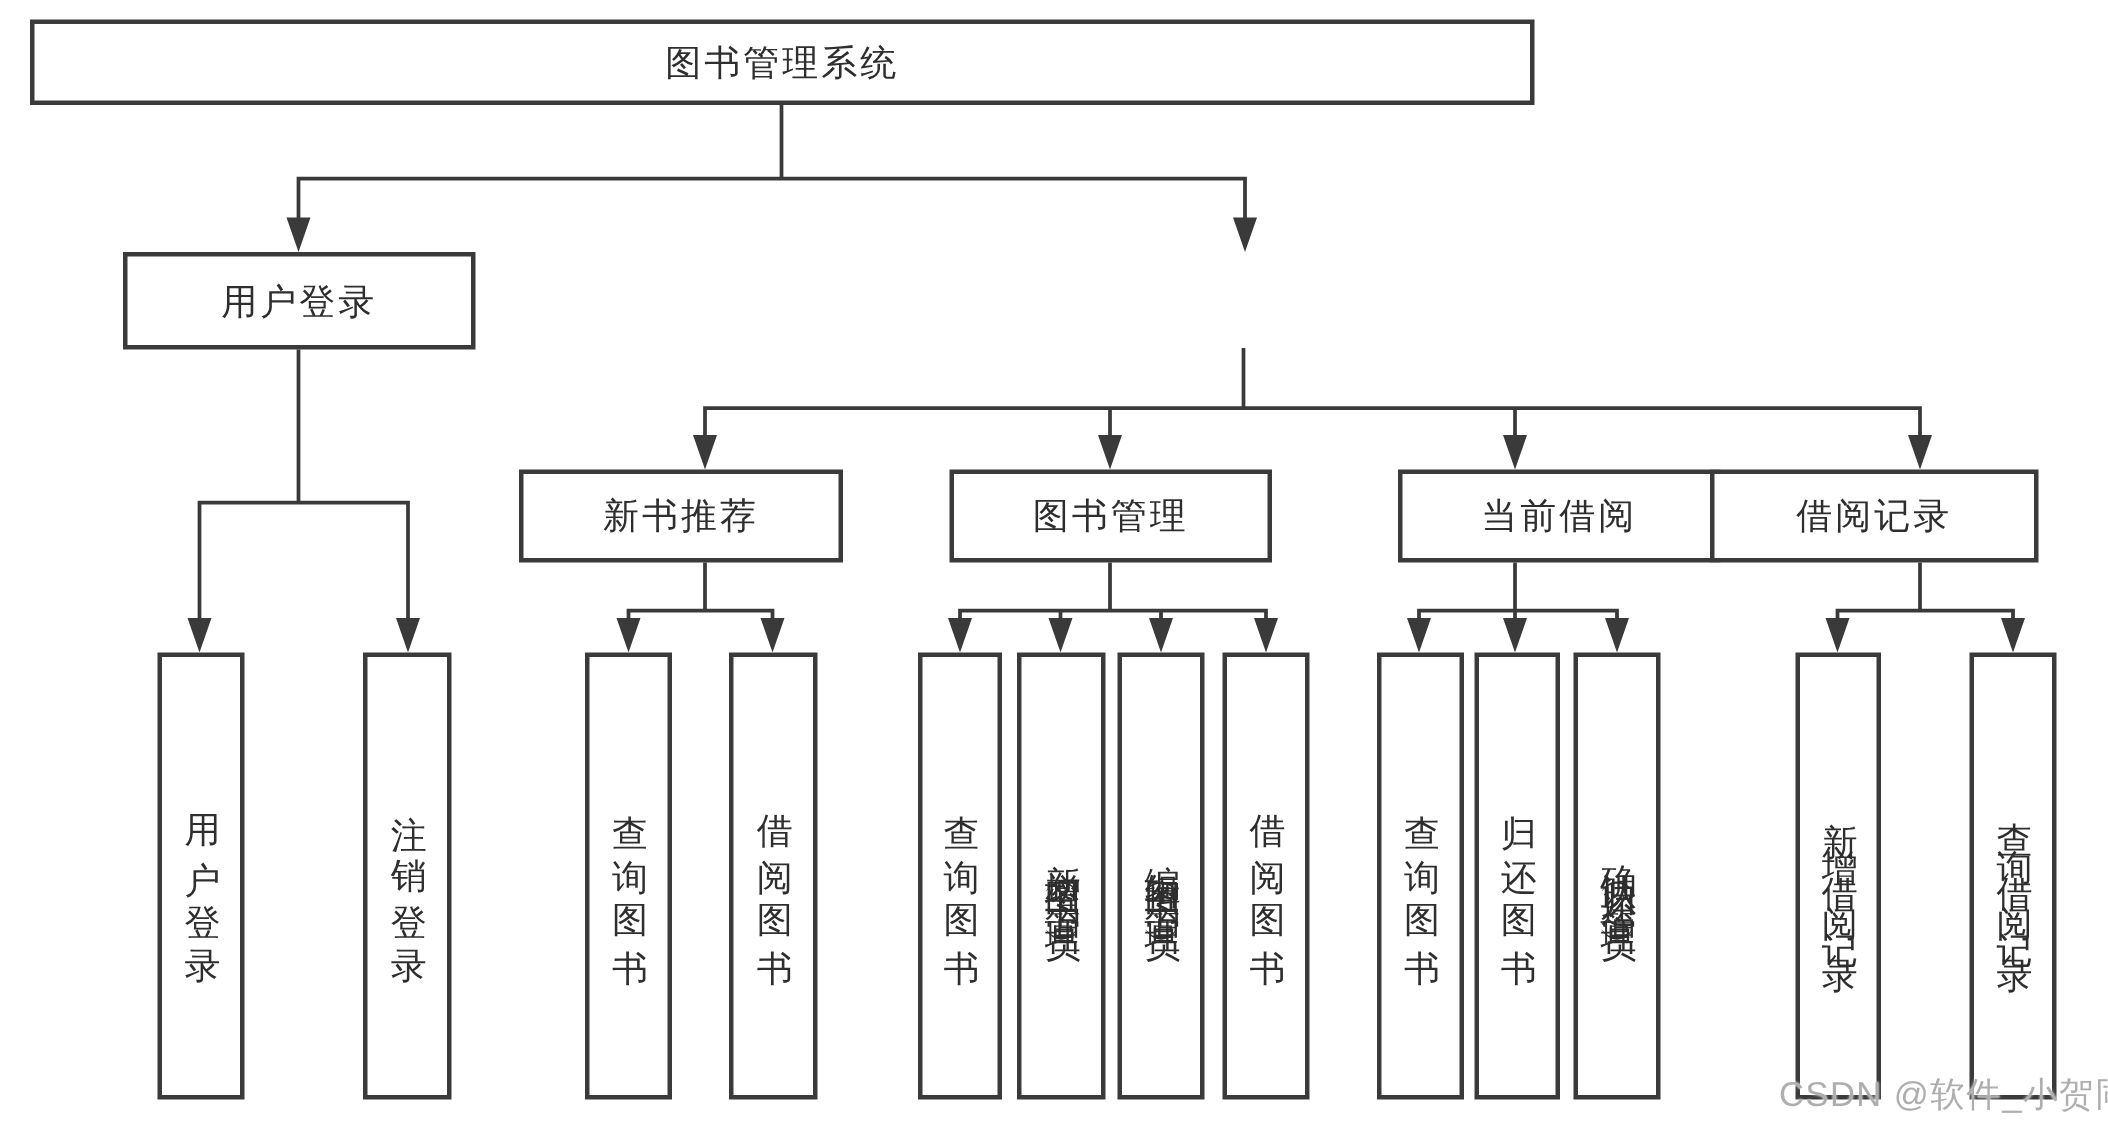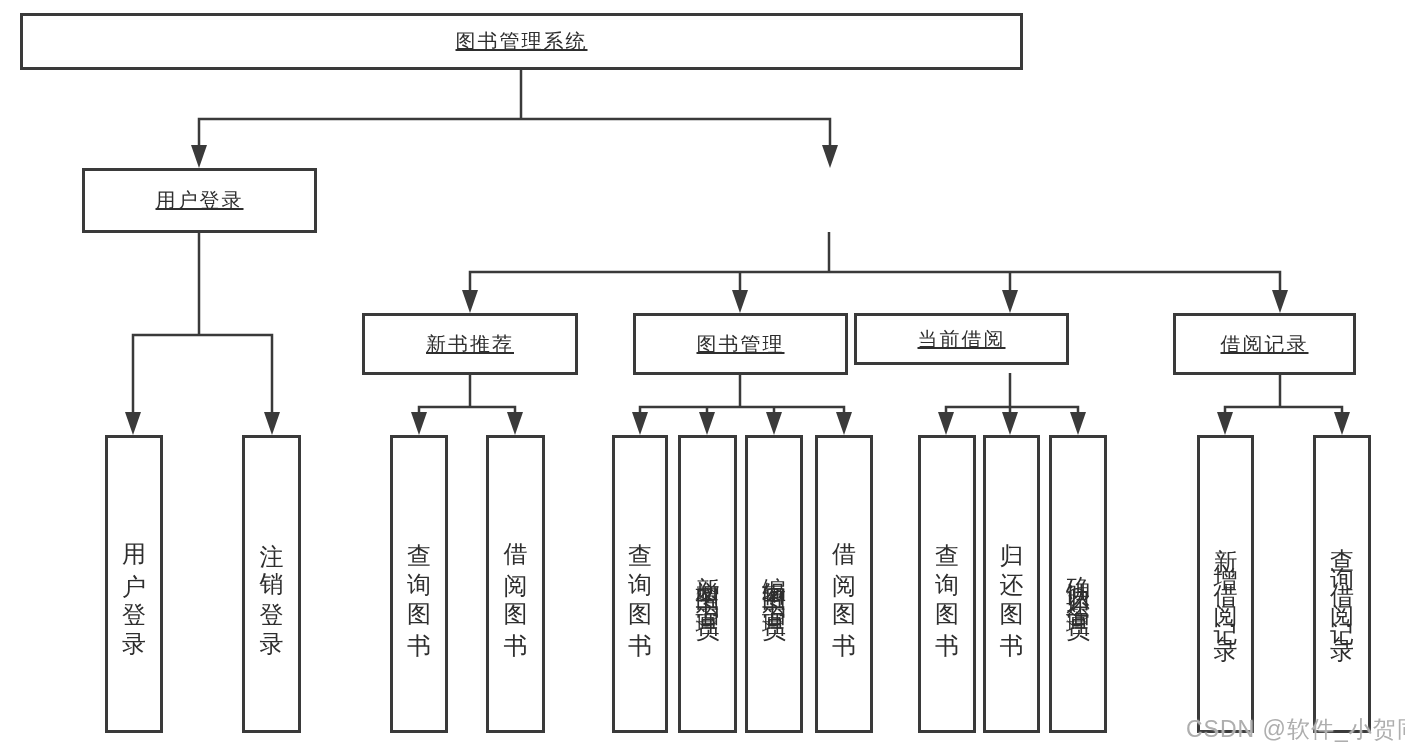--- a/index.html
+++ b/index.html
@@ -10,23 +10,22 @@
   }
   .canvas{position:absolute;inset:0;}
   svg.connectors{position:absolute;left:0;top:0;pointer-events:none;}
   .node{
     position:absolute;box-sizing:border-box;
     border:3px solid #3a3a3a;background:#ffffff;
     display:flex;align-items:center;justify-content:center;
     color:#2e2e2e;
   }
   .h-text{
-    font-size:20px;letter-spacing:2px;white-space:nowrap;
+    font-size:24px;letter-spacing:2px;white-space:nowrap;
     color:#2e2e2e;
-    text-decoration:underline;
   }
   .v-text{
     writing-mode:vertical-rl;text-orientation:mixed;
     font-size:24px;line-height:1;white-space:nowrap;
     color:#2e2e2e;
   }
   .watermark{
     position:absolute;left:1186px;top:714px;
     font-size:23px;color:#aeaeae;letter-spacing:1px;
     white-space:nowrap;
@@ -83,30 +82,30 @@
   </svg>
 
   <div class="node" style="left:20px;top:13px;width:1003px;height:57px">
     <span class="h-text">图书管理系统</span>
   </div>
 
   <div class="node" style="left:82px;top:168px;width:235px;height:65px">
     <span class="h-text">用户登录</span>
   </div>
 
-  <div class="node" style="left:362px;top:313px;width:216px;height:62px">
+  <div class="node" style="left:346px;top:313px;width:216px;height:62px">
     <span class="h-text">新书推荐</span>
   </div>
   <div class="node" style="left:633px;top:313px;width:215px;height:62px">
     <span class="h-text">图书管理</span>
   </div>
-  <div class="node" style="left:854px;top:313px;width:215px;height:52px">
+  <div class="node" style="left:932px;top:313px;width:215px;height:62px">
     <span class="h-text">当前借阅</span>
   </div>
-  <div class="node" style="left:1173px;top:313px;width:183px;height:62px">
+  <div class="node" style="left:1140px;top:313px;width:219px;height:62px">
     <span class="h-text">借阅记录</span>
   </div>
 
   <div class="node leaf" style="left:105px;top:435px;width:58px;height:298px">
     <span class="v-text" style="letter-spacing: 30px;">用户登录</span>
   </div>
   <div class="node leaf" style="left:242px;top:435px;width:59px;height:298px">
     <span class="v-text" style="letter-spacing: 30px;">注销登录</span>
   </div>
 

